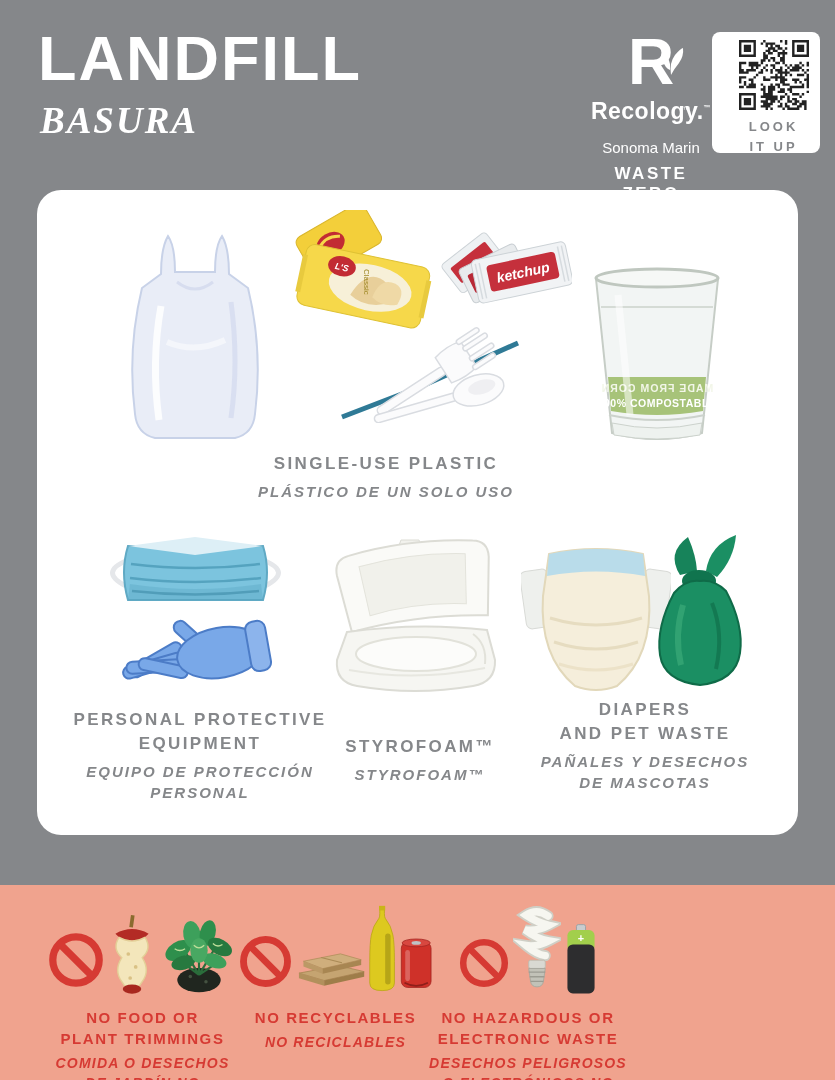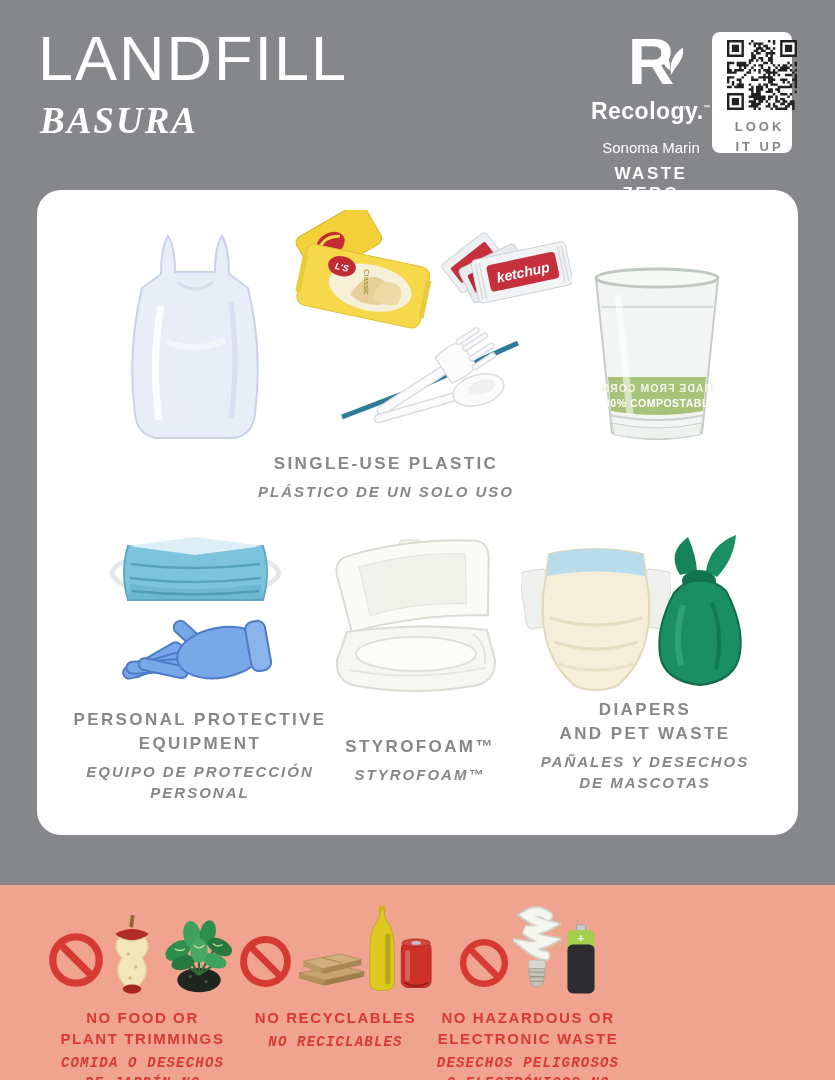--- a/index.html
+++ b/index.html
@@ -8,31 +8,31 @@
     --label-gray:#85878a;
     --footer-pink:#f0a38e;
     --prohibit-red:#d63a33;
   }
   *{margin:0;padding:0;box-sizing:border-box;}
   html,body{width:835px;}
   body{font-family:"Liberation Sans", sans-serif; background:#fff;}
   .poster{position:relative;width:835px;height:1080px;overflow:hidden;background:var(--header-gray);}
 
   
-  .title{position:absolute;left:38px;top:22px;font-size:63px;font-weight:400;letter-spacing:2px;color:#fff;}
+  .title{position:absolute;left:38px;top:22px;font-size:63px;font-weight:700;letter-spacing:2px;color:#fff;}
   .subtitle{position:absolute;left:40px;top:99px;font-size:37px;font-weight:800;font-style:italic;letter-spacing:2px;color:#fff;font-family:Liberation Serif, serif;}
   .brand{position:absolute;left:588px;top:28px;width:126px;text-align:center;color:#fff;}
   .brand-mark{position:relative;height:68px;line-height:68px;font-size:64px;font-weight:800;}
   .brand-mark .leaf{position:absolute;left:72px;top:18px;}
   .brand-mark .tm-mark{position:absolute;left:94px;top:48px;font-size:8px;font-weight:400;}
   .brand-name{font-size:23px;font-weight:700;letter-spacing:.5px;margin-top:2px;}
   .brand-name .tm-name{font-size:7px;vertical-align:super;}
   .brand-region{font-size:15px;font-weight:400;margin-top:14px;}
   .brand-tagline{font-size:17px;font-weight:700;letter-spacing:2.5px;margin-top:8px;}
-  .qr-card{position:absolute;left:712px;top:32px;width:80px;height:121px;background:var(--card-white);border-radius:8px;text-align:center;padding-top:8px;padding-left:15px;}
+  .qr-card{position:absolute;left:712px;top:32px;width:108px;height:121px;background:var(--card-white);border-radius:8px;text-align:center;padding-top:8px;padding-left:15px;}
   .qr-card svg{width:70px;height:70px;display:block;margin:0 auto;}
   .qr-label{margin-top:7px;font-size:13px;font-weight:700;letter-spacing:3px;color:var(--label-gray);white-space:pre-line;line-height:1.5;}
 
   
   .card{position:absolute;left:37px;top:190px;width:761px;height:645px;background:var(--card-white);border-radius:24px;}
   .card svg{position:absolute;}
   .i-bag{left:78px;top:32px;width:160px;height:218px;}
   .i-chips{left:245px;top:20px;width:165px;height:122px;}
   .i-ketchup{left:403px;top:32px;width:132px;height:88px;}
   .i-utensils{left:301px;top:115px;width:185px;height:118px;}
@@ -53,21 +53,21 @@
 
   
   .footer{position:absolute;left:0;top:885px;width:835px;height:195px;background:var(--footer-pink);}
   .pcol{position:absolute;top:24px;text-align:center;}
   .pc1{left:25px;width:235px;}
   .pc2{left:238px;width:195px;}
   .pc3{left:428px;width:200px;}
   .pc4{left:622px;width:190px;}
   .pimgs{height:88px;display:flex;align-items:flex-end;justify-content:center;gap:3px;}
   .p-en{margin-top:10px;font-size:15px;font-weight:800;letter-spacing:1.6px;line-height:1.4;color:var(--prohibit-red);white-space:pre-line;}
-  .p-es{margin-top:5px;font-size:14px;font-weight:600;font-style:italic;letter-spacing:1.2px;line-height:1.4;color:var(--prohibit-red);white-space:pre-line;font-family:Liberation Mono, monospace;}
+  .p-es{margin-top:5px;font-size:14px;font-weight:600;font-style:italic;letter-spacing:1.2px;line-height:1.4;color:var(--prohibit-red);white-space:pre-line;}
   .no-sign{margin-bottom:8px;flex:none;}
 </style>
 </head>
 <body>
 
 <div class="poster">
 
   <div class="title">LANDFILL</div>
   <div class="subtitle">BASURA</div>
 

